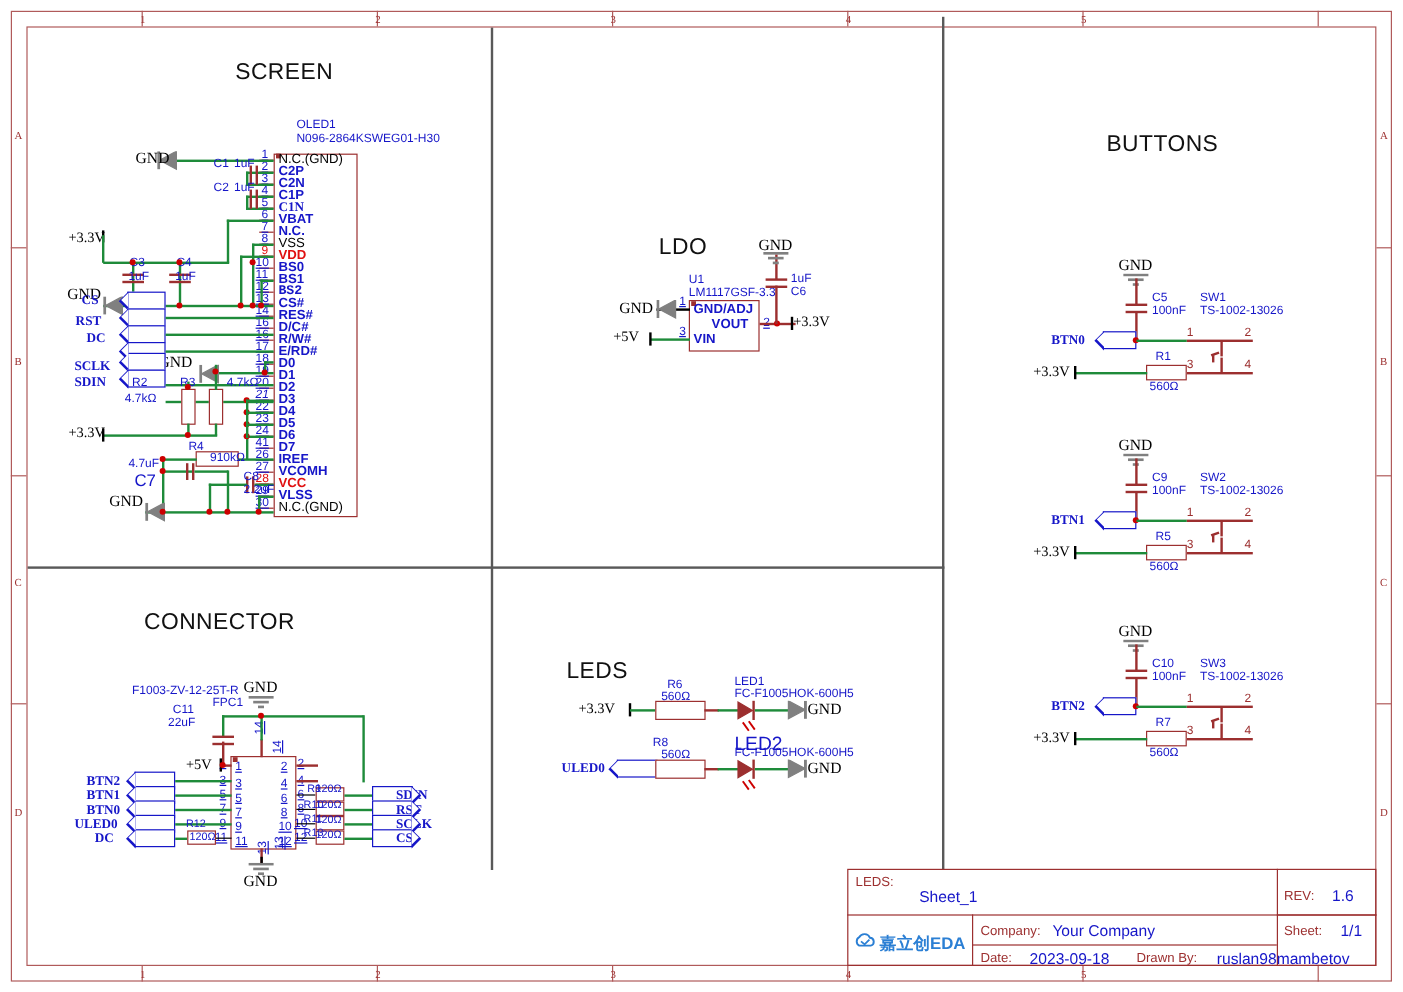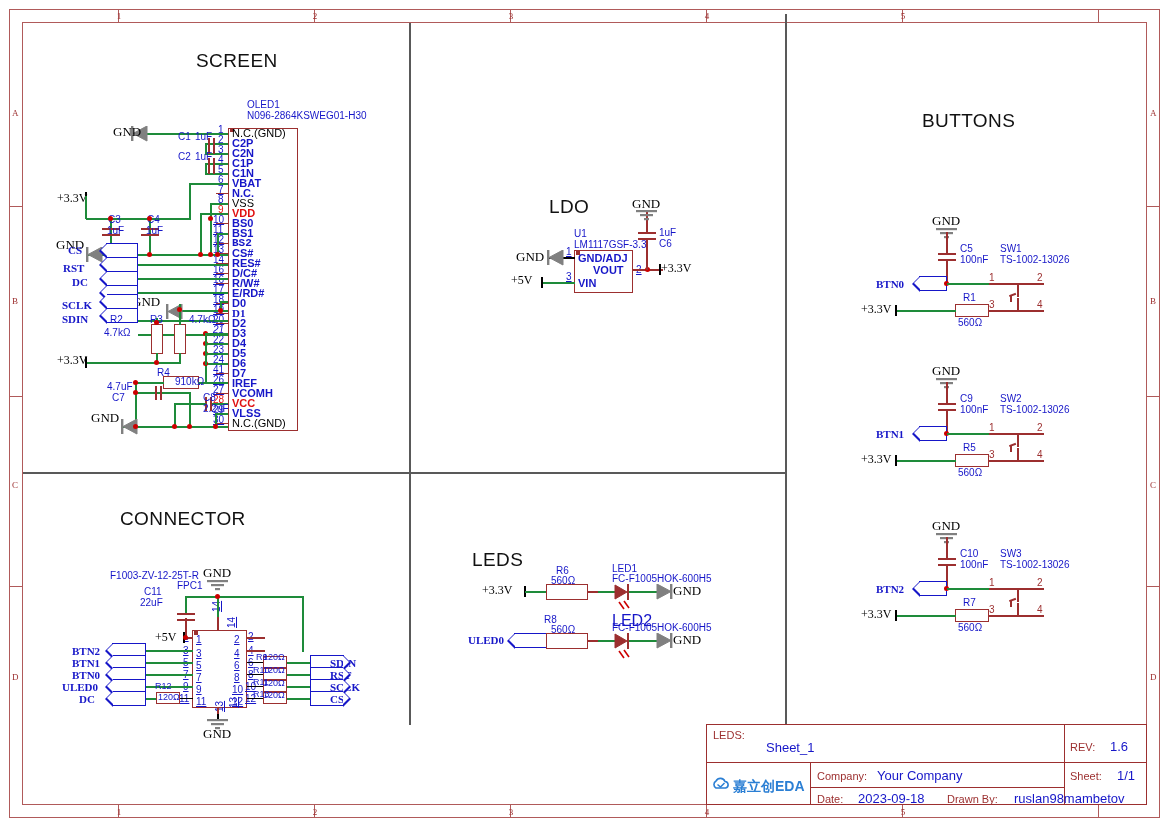--- a/index.html
+++ b/index.html
@@ -149,21 +149,21 @@
         <div class="pin-num" style="left: 218px; top: 134px;">2</div>
         <div class="pin-name" style="left: 232px; top: 137px;">C2P</div>
         <div class="pinwire" style="left: 216px; top: 153px; width: 12px; height: 1.4px;"></div>
         <div class="pin-num" style="left: 218px; top: 144px;">3</div>
         <div class="pin-name" style="left: 232px; top: 147px;">C2N</div>
         <div class="pinwire" style="left: 216px; top: 163px; width: 12px; height: 1.4px;"></div>
         <div class="pin-num" style="left: 218px; top: 154px;">4</div>
         <div class="pin-name" style="left: 232px; top: 157px;">C1P</div>
         <div class="pinwire" style="left: 216px; top: 173px; width: 12px; height: 1.4px;"></div>
         <div class="pin-num" style="left: 218px; top: 164px;">5</div>
-        <div class="pin-name" style="left: 232px; top: 167px;">C1N</div>
+        <div class="pin-name" style="left: 232px; top: 167px; font-family: Liberation Serif, serif;">C1N</div>
         <div class="pinwire" style="left: 216px; top: 183px; width: 12px; height: 1.4px;"></div>
         <div class="pin-num" style="left: 218px; top: 174px;">6</div>
         <div class="pin-name" style="left: 232px; top: 177px;">VBAT</div>
         <div class="pinwire" style="left: 216px; top: 193px; width: 12px; height: 1.4px;"></div>
         <div class="pin-num" style="left: 218px; top: 184px;">7</div>
         <div class="pin-name" style="left: 232px; top: 187px;">N.C.</div>
         <div class="pinwire" style="left: 216px; top: 203px; width: 12px; height: 1.4px;"></div>
         <div class="pin-num" style="left: 218px; top: 194px;">8</div>
         <div class="pin-name blk" style="left: 232px; top: 197px;">VSS</div>
         <div class="pinwire" style="left: 216px; top: 213px; width: 12px; height: 1.4px;"></div>
@@ -191,21 +191,21 @@
         <div class="pin-num" style="left: 213px; top: 274px;">16</div>
         <div class="pin-name" style="left: 232px; top: 277px;">R/W#</div>
         <div class="pinwire" style="left: 216px; top: 293px; width: 12px; height: 1.4px;"></div>
         <div class="pin-num" style="left: 213px; top: 284px;">17</div>
         <div class="pin-name" style="left: 232px; top: 287px;">E/RD#</div>
         <div class="pinwire" style="left: 216px; top: 303px; width: 12px; height: 1.4px;"></div>
         <div class="pin-num" style="left: 213px; top: 294px;">18</div>
         <div class="pin-name" style="left: 232px; top: 297px;">D0</div>
         <div class="pinwire" style="left: 216px; top: 313px; width: 12px; height: 1.4px;"></div>
         <div class="pin-num" style="left: 213px; top: 304px;">19</div>
-        <div class="pin-name" style="left: 232px; top: 307px; font-family: Liberation Serif, serif;">D1</div>
+        <div class="pin-name" style="left: 232px; top: 307px;">D1</div>
         <div class="pinwire" style="left: 216px; top: 323px; width: 12px; height: 1.4px;"></div>
         <div class="pin-num" style="left: 213px; top: 314px;">20</div>
         <div class="pin-name" style="left: 232px; top: 317px;">D2</div>
         <div class="pinwire" style="left: 216px; top: 333px; width: 12px; height: 1.4px;"></div>
         <div class="pin-num" style="left: 213px; top: 324px; font-style: italic;">21</div>
         <div class="pin-name" style="left: 232px; top: 327px;">D3</div>
         <div class="pinwire" style="left: 216px; top: 343px; width: 12px; height: 1.4px;"></div>
         <div class="pin-num" style="left: 213px; top: 334px;">22</div>
         <div class="pin-name" style="left: 232px; top: 337px;">D4</div>
         <div class="pinwire" style="left: 216px; top: 353px; width: 12px; height: 1.4px;"></div>
@@ -367,21 +367,21 @@
     <div class="lbl lbl-blue" style="left:175px;top:376px;font-size:10px;">910kΩ</div>
 
     <div class="wire" style="left:135px;top:382px;width:1.6px;height:45px;"></div>
     <div class="wire" style="left:135px;top:392px;width:26px;height:1.6px;"></div>
     <div class="wire" style="left:160px;top:392px;width:1.6px;height:0px;"></div>
     <div class="cap-plate" style="left:155px;top:386px;width:1.8px;height:14px;"></div>
     <div class="cap-plate" style="left:160px;top:386px;width:1.8px;height:14px;"></div>
     <div class="wire" style="left:162px;top:392px;width:28px;height:1.6px;"></div>
     <div class="wire" style="left:189px;top:392px;width:1.6px;height:35px;"></div>
     <div class="lbl lbl-blue" style="left:107px;top:381px;font-size:10px;">4.7uF</div>
-    <div class="lbl lbl-blue" style="left:112px;top:392px;font-size:10px;">C7</div>
+    <div class="lbl lbl-blue" style="left:112px;top:392px;font-size:14px;">C7</div>
 
     <div class="wire" style="left:212px;top:403px;width:16px;height:1.6px;"></div>
     <div class="cap-plate" style="left:205px;top:397px;width:1.8px;height:14px;"></div>
     <div class="cap-plate" style="left:210px;top:397px;width:1.8px;height:14px;"></div>
     <div class="wire" style="left:174px;top:403px;width:32px;height:1.6px;"></div>
     <div class="wire" style="left:174px;top:403px;width:1.6px;height:24px;"></div>
     <div class="lbl lbl-blue" style="left:203px;top:392px;font-size:10px;">C8</div>
     <div class="lbl lbl-blue" style="left:203px;top:403px;font-size:10px;">2.2uF</div>
 
     <div class="wire" style="left:215px;top:413px;width:13px;height:1.6px;"></div>

